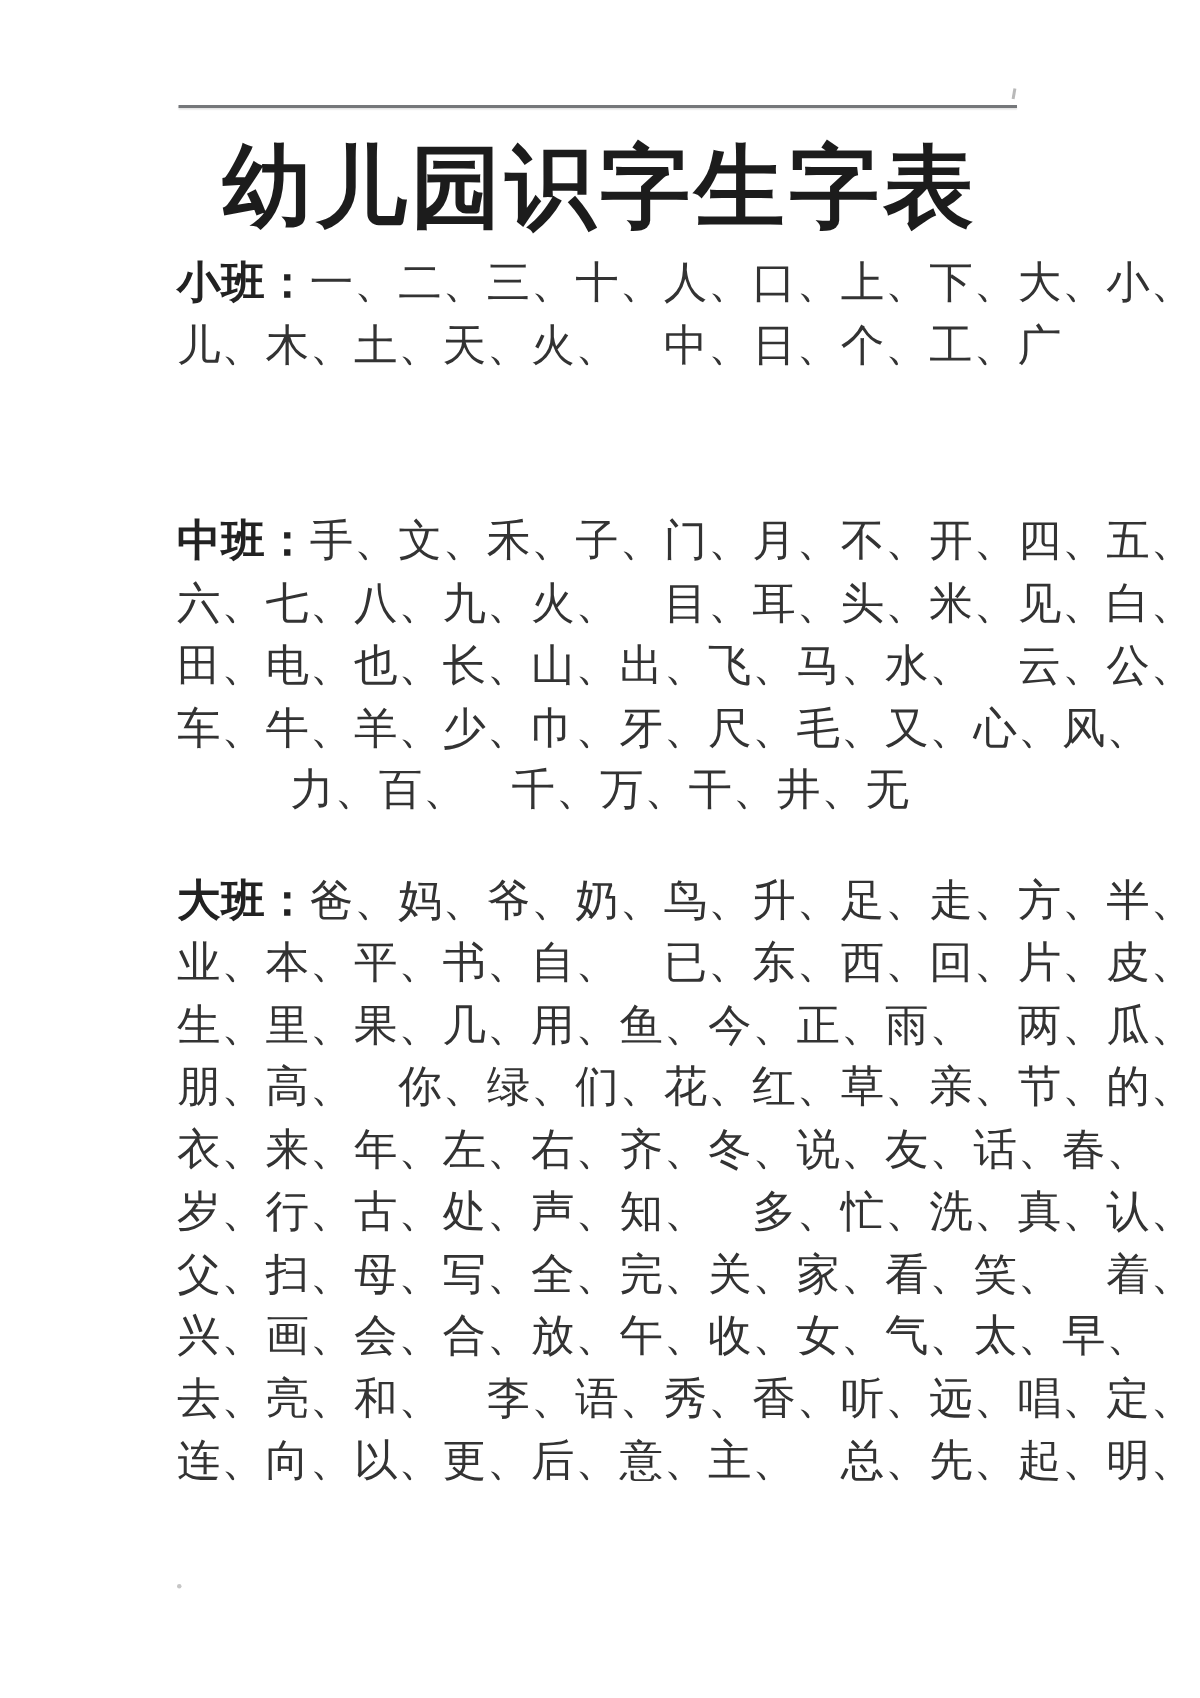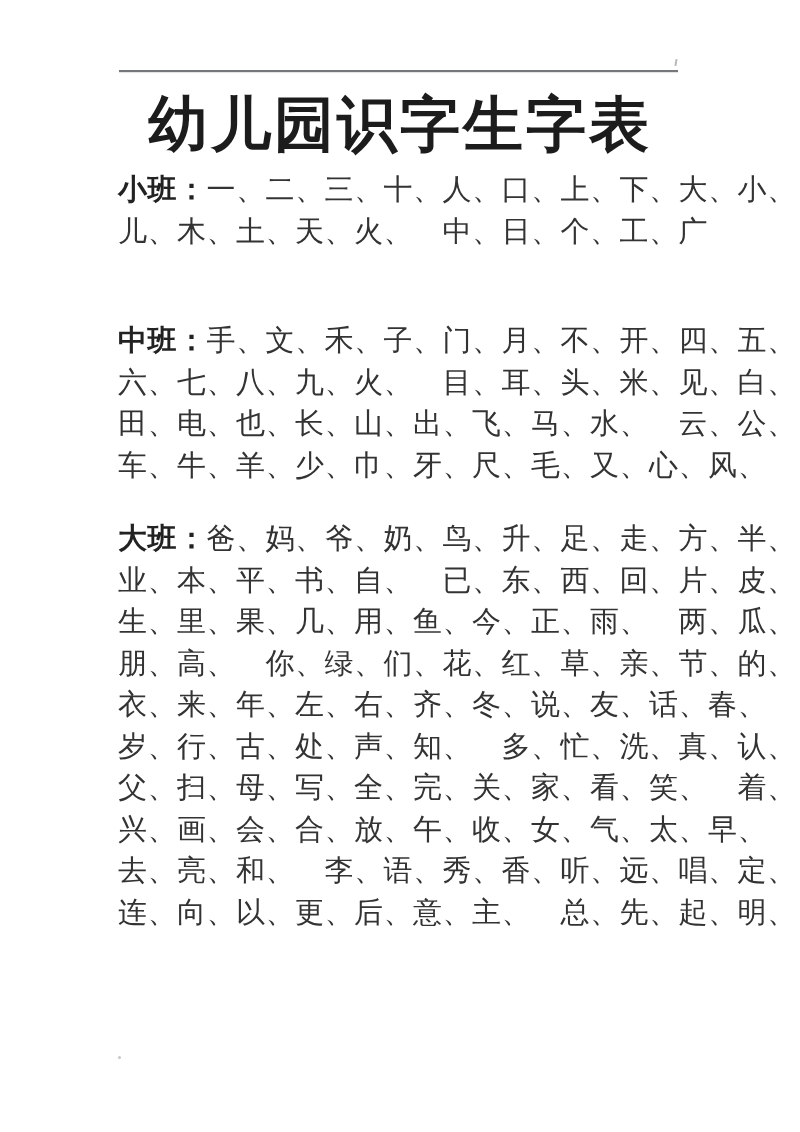--- a/index.html
+++ b/index.html
@@ -50,21 +50,21 @@
   .content {
     position: absolute;
     left: 118px;
     top: 169px;
     width: 564px;
     font-size: 29px;
     letter-spacing: 0.5px;
     color: #333333;
   }
   .section { margin: 0; }
-  .section + .section.gap-1 { margin-top: 68px; text-align: center; }
+  .section + .section.gap-1 { margin-top: 89px; text-align: center; }
   .section + .section.gap-2 { margin-top: 32px; }
   .line {
     height: 41.5px;
     line-height: 41.5px;
     white-space: nowrap;
   }
   .label {
     font-weight: 700;
     color: #222222;
   }
@@ -93,20 +93,21 @@
     <div class="section">
       <div class="line"><span class="label">小班：</span><span>一、二、三、十、人、口、上、下、大、小、</span></div>
       <div class="line">儿、木、土、天、火、　中、日、个、工、广</div>
     </div>
 
     <div class="section gap-1">
       <div class="line"><span class="label">中班：</span><span>手、文、禾、子、门、月、不、开、四、五、</span></div>
       <div class="line">六、七、八、九、火、　目、耳、头、米、见、白、</div>
       <div class="line">田、电、也、长、山、出、飞、马、水、　云、公、</div>
       <div class="line">车、牛、羊、少、巾、牙、尺、毛、又、心、风、</div>
+      <div class="line">力、百、　千、万、干、井、无</div>
     </div>
 
     <div class="section gap-2">
       <div class="line"><span class="label">大班：</span><span>爸、妈、爷、奶、鸟、升、足、走、方、半、</span></div>
       <div class="line">业、本、平、书、自、　已、东、西、回、片、皮、</div>
       <div class="line">生、里、果、几、用、鱼、今、正、雨、　两、瓜、</div>
       <div class="line">朋、高、　你、绿、们、花、红、草、亲、节、的、</div>
       <div class="line">衣、来、年、左、右、齐、冬、说、友、话、春、</div>
       <div class="line">岁、行、古、处、声、知、　多、忙、洗、真、认、</div>
       <div class="line">父、扫、母、写、全、完、关、家、看、笑、　着、</div>

